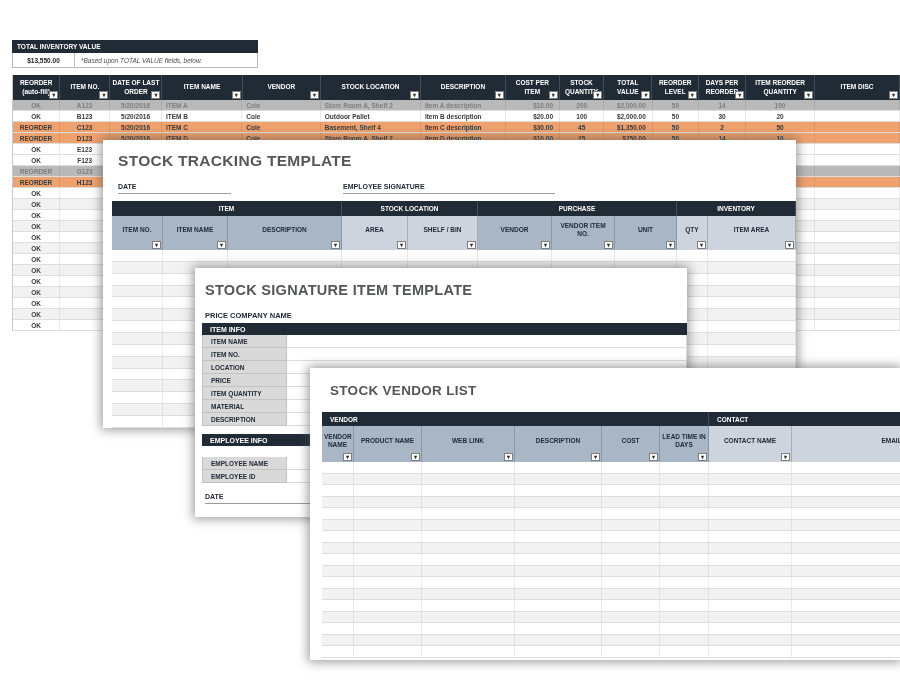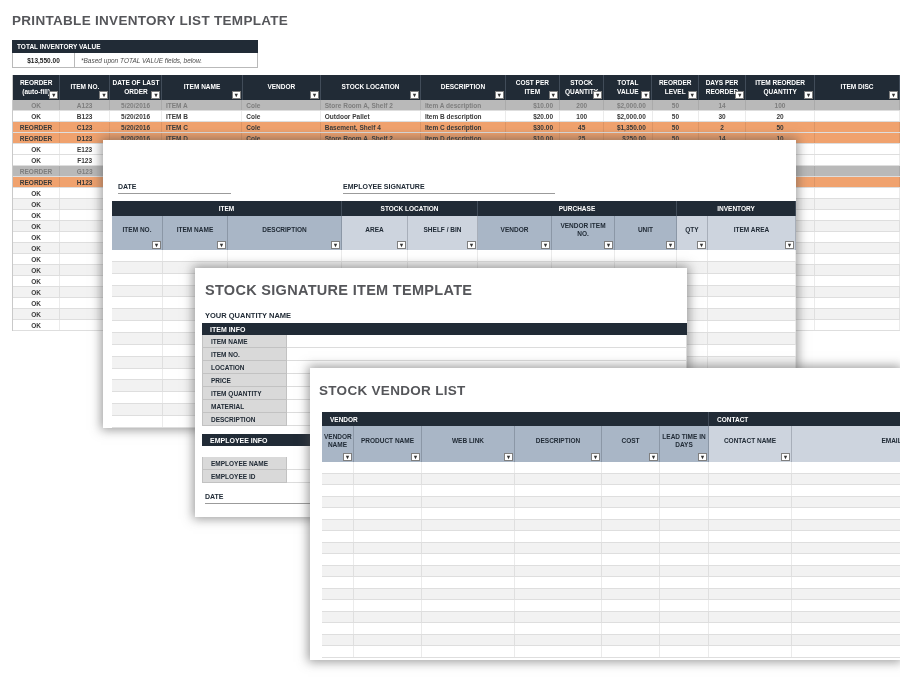--- a/index.html
+++ b/index.html
@@ -54,29 +54,28 @@
   #itm-sections { position:absolute; left:7px; top:55px; width:485px; font-size:6.5px; }
   .itm-bar { height:12px; background:#212b36; color:#fff; font-weight:bold; font-size:7px;
              display:flex; align-items:center; padding-left:8px; }
   .itm-row { display:flex; height:13px; }
   .itm-label { width:85px; background:#d9d9d9; border:1px solid #c2c2c2; border-top:none;
                display:flex; align-items:center; padding-left:8px; font-weight:bold; color:#212b36; }
   .itm-value { flex:1; background:#fff; border-bottom:1px solid #dcdcdc; border-right:1px solid #dcdcdc; }
 
   
   #vnd-panel { left:310px; top:368px; width:590px; height:292px; z-index:4; overflow:hidden; }
-  #vnd-title { position:absolute; left:9px; top:15px; font-size:13.5px; }
+  #vnd-title { position:absolute; left:20px; top:15px; font-size:13.5px; }
   #vnd-table { position:absolute; left:12px; top:44px; width:670px; font-size:6.5px; }
 </style>
 </head>
 <body>
 
 <div id="canvas">
 
-  <div id="inv-title" class="title">PRINTABLE INVENTORY LIST TEMPLATE</div>
 
   <div id="inv-summary">
     <div id="inv-summary-bar">TOTAL INVENTORY VALUE</div>
     <div id="inv-summary-row">
       <div id="inv-summary-value">$13,550.00</div>
       <div id="inv-summary-note">*Based upon TOTAL VALUE fields, below.</div>
     </div>
   </div>
 
   <div id="inv-table">
@@ -470,20 +469,21 @@
         <div class="cell" style="width: 47px; color: rgb(58, 58, 58); font-weight: bold; justify-content: center;"></div>
         <div class="cell" style="width: 51px; color: rgb(58, 58, 58); font-weight: bold; justify-content: flex-end; padding-right: 6px;"></div>
         <div class="cell" style="width: 49px; color: rgb(58, 58, 58); font-weight: bold; justify-content: center;"></div>
         <div class="cell" style="width: 50px; color: rgb(58, 58, 58); font-weight: bold; justify-content: center;"></div>
         <div class="cell" style="width: 73px; color: rgb(58, 58, 58); font-weight: bold; justify-content: center;"></div>
         <div class="cell" style="width: 90px; color: rgb(58, 58, 58); font-weight: bold; padding-left: 4px;"></div>
       </div>
     </div>
 
   <div id="trk-panel" class="panel">
+    <div id="trk-title" class="title">STOCK TRACKING TEMPLATE</div>
     <div class="field-line" style="left:15px; top:43px; width:113px;">DATE</div>
     <div class="field-line" style="left:240px; top:43px; width:212px;">EMPLOYEE SIGNATURE</div>
     <div id="trk-table">
         <div class="trow" style="height: 15px; background: rgb(33, 43, 54);">
           <div class="grp-cell" style="width: 230px; justify-content: center;">ITEM</div>
           <div class="grp-cell" style="width: 136px; justify-content: center;">STOCK LOCATION</div>
           <div class="grp-cell" style="width: 199px; justify-content: center;">PURCHASE</div>
           <div class="grp-cell" style="width: 119px; justify-content: center;">INVENTORY</div>
         </div>
         <div class="trow" style="height: 34px;">
@@ -706,21 +706,21 @@
           <div class="cell" style="width: 63px;"></div>
           <div class="cell" style="width: 62px;"></div>
           <div class="cell" style="width: 31px;"></div>
           <div class="cell" style="width: 88px;"></div>
         </div>
       </div>
   </div>
 
   <div id="itm-panel" class="panel">
     <div id="itm-title" class="title">STOCK SIGNATURE ITEM TEMPLATE</div>
-    <div id="itm-company">YOUR QUANTITY NAME</div>
+    <div id="itm-company">PRICE COMPANY NAME</div>
     <div id="itm-sections">
         <div class="itm-bar">ITEM INFO</div>
         <div class="itm-row">
           <div class="itm-label">ITEM NAME</div>
           <div class="itm-value"></div>
         </div>
         <div class="itm-row">
           <div class="itm-label">ITEM NO.</div>
           <div class="itm-value"></div>
         </div>

